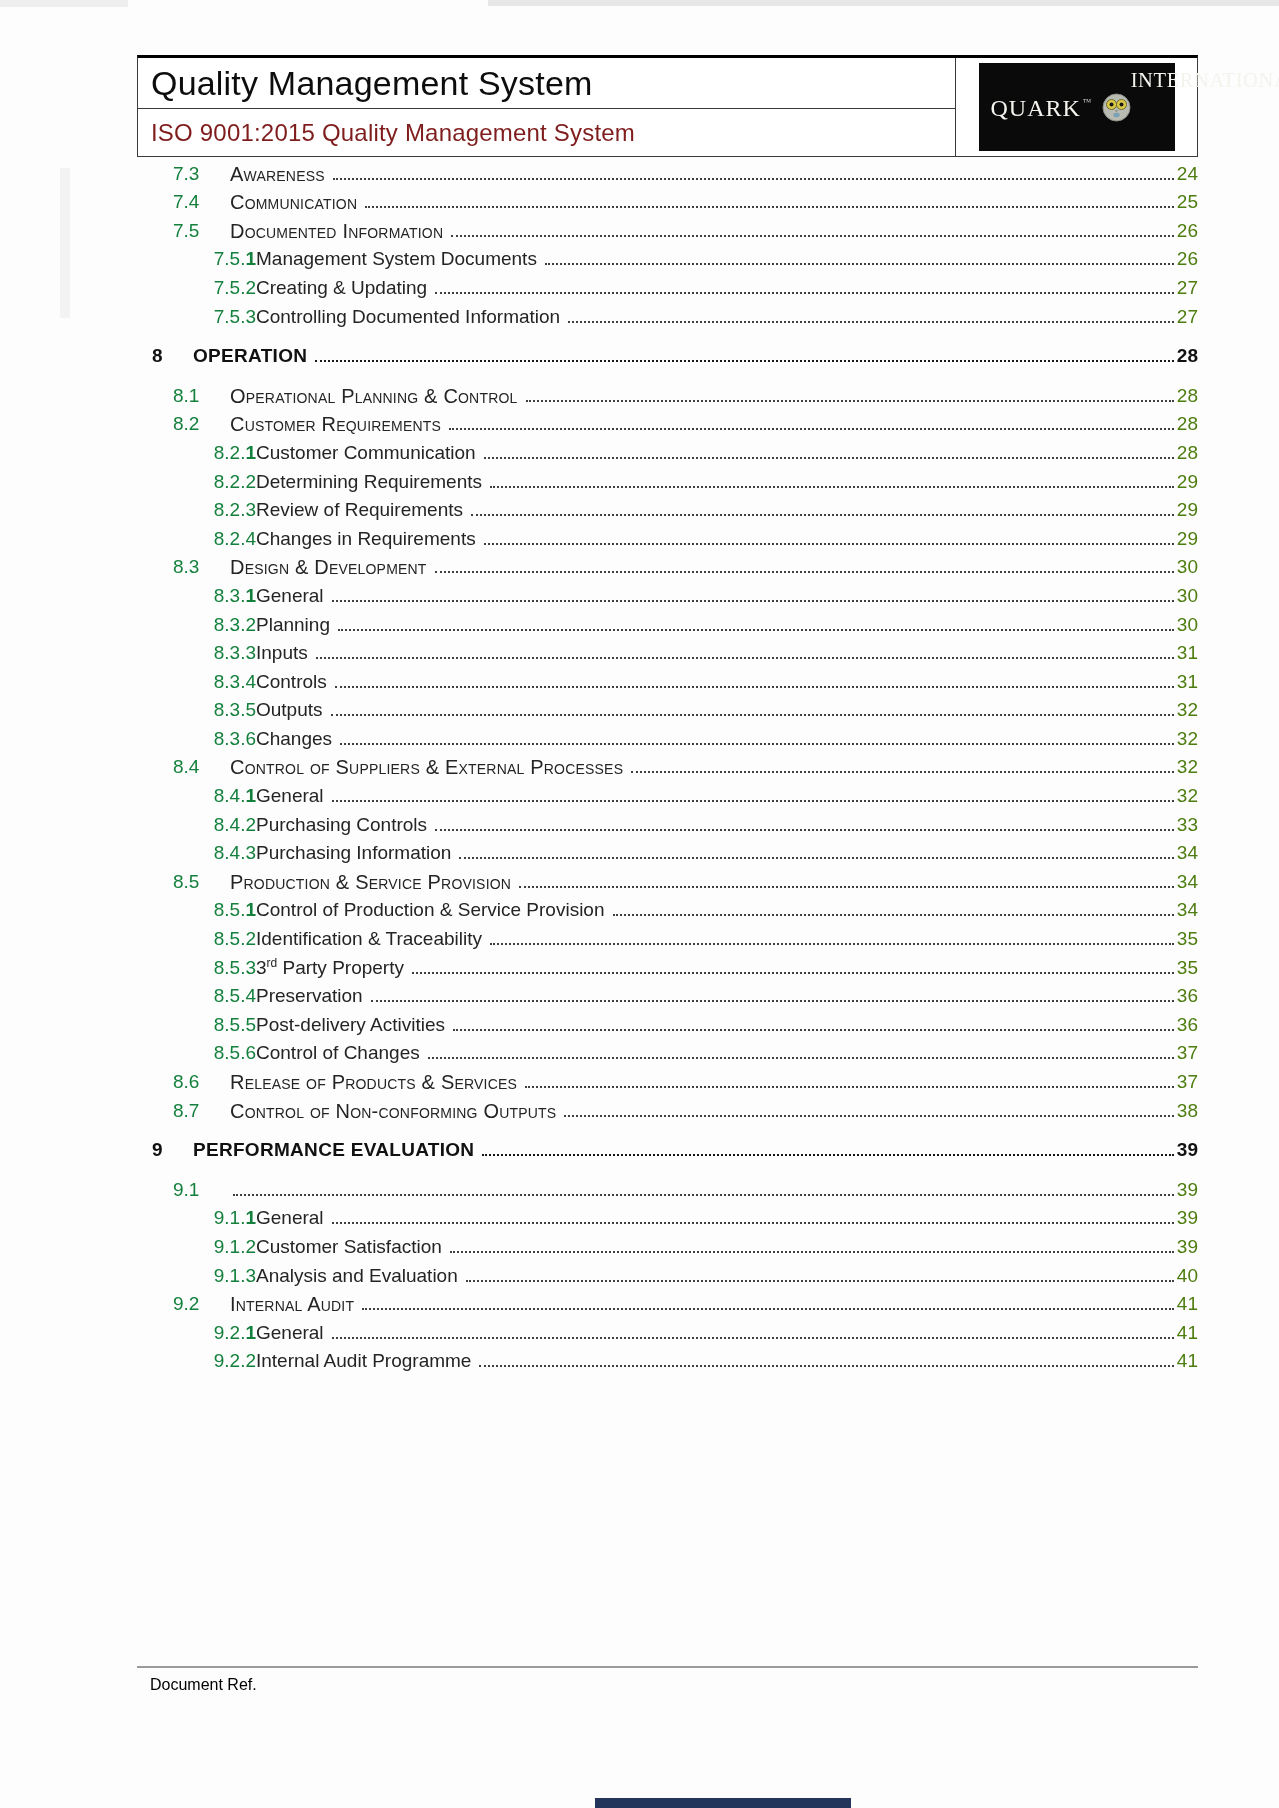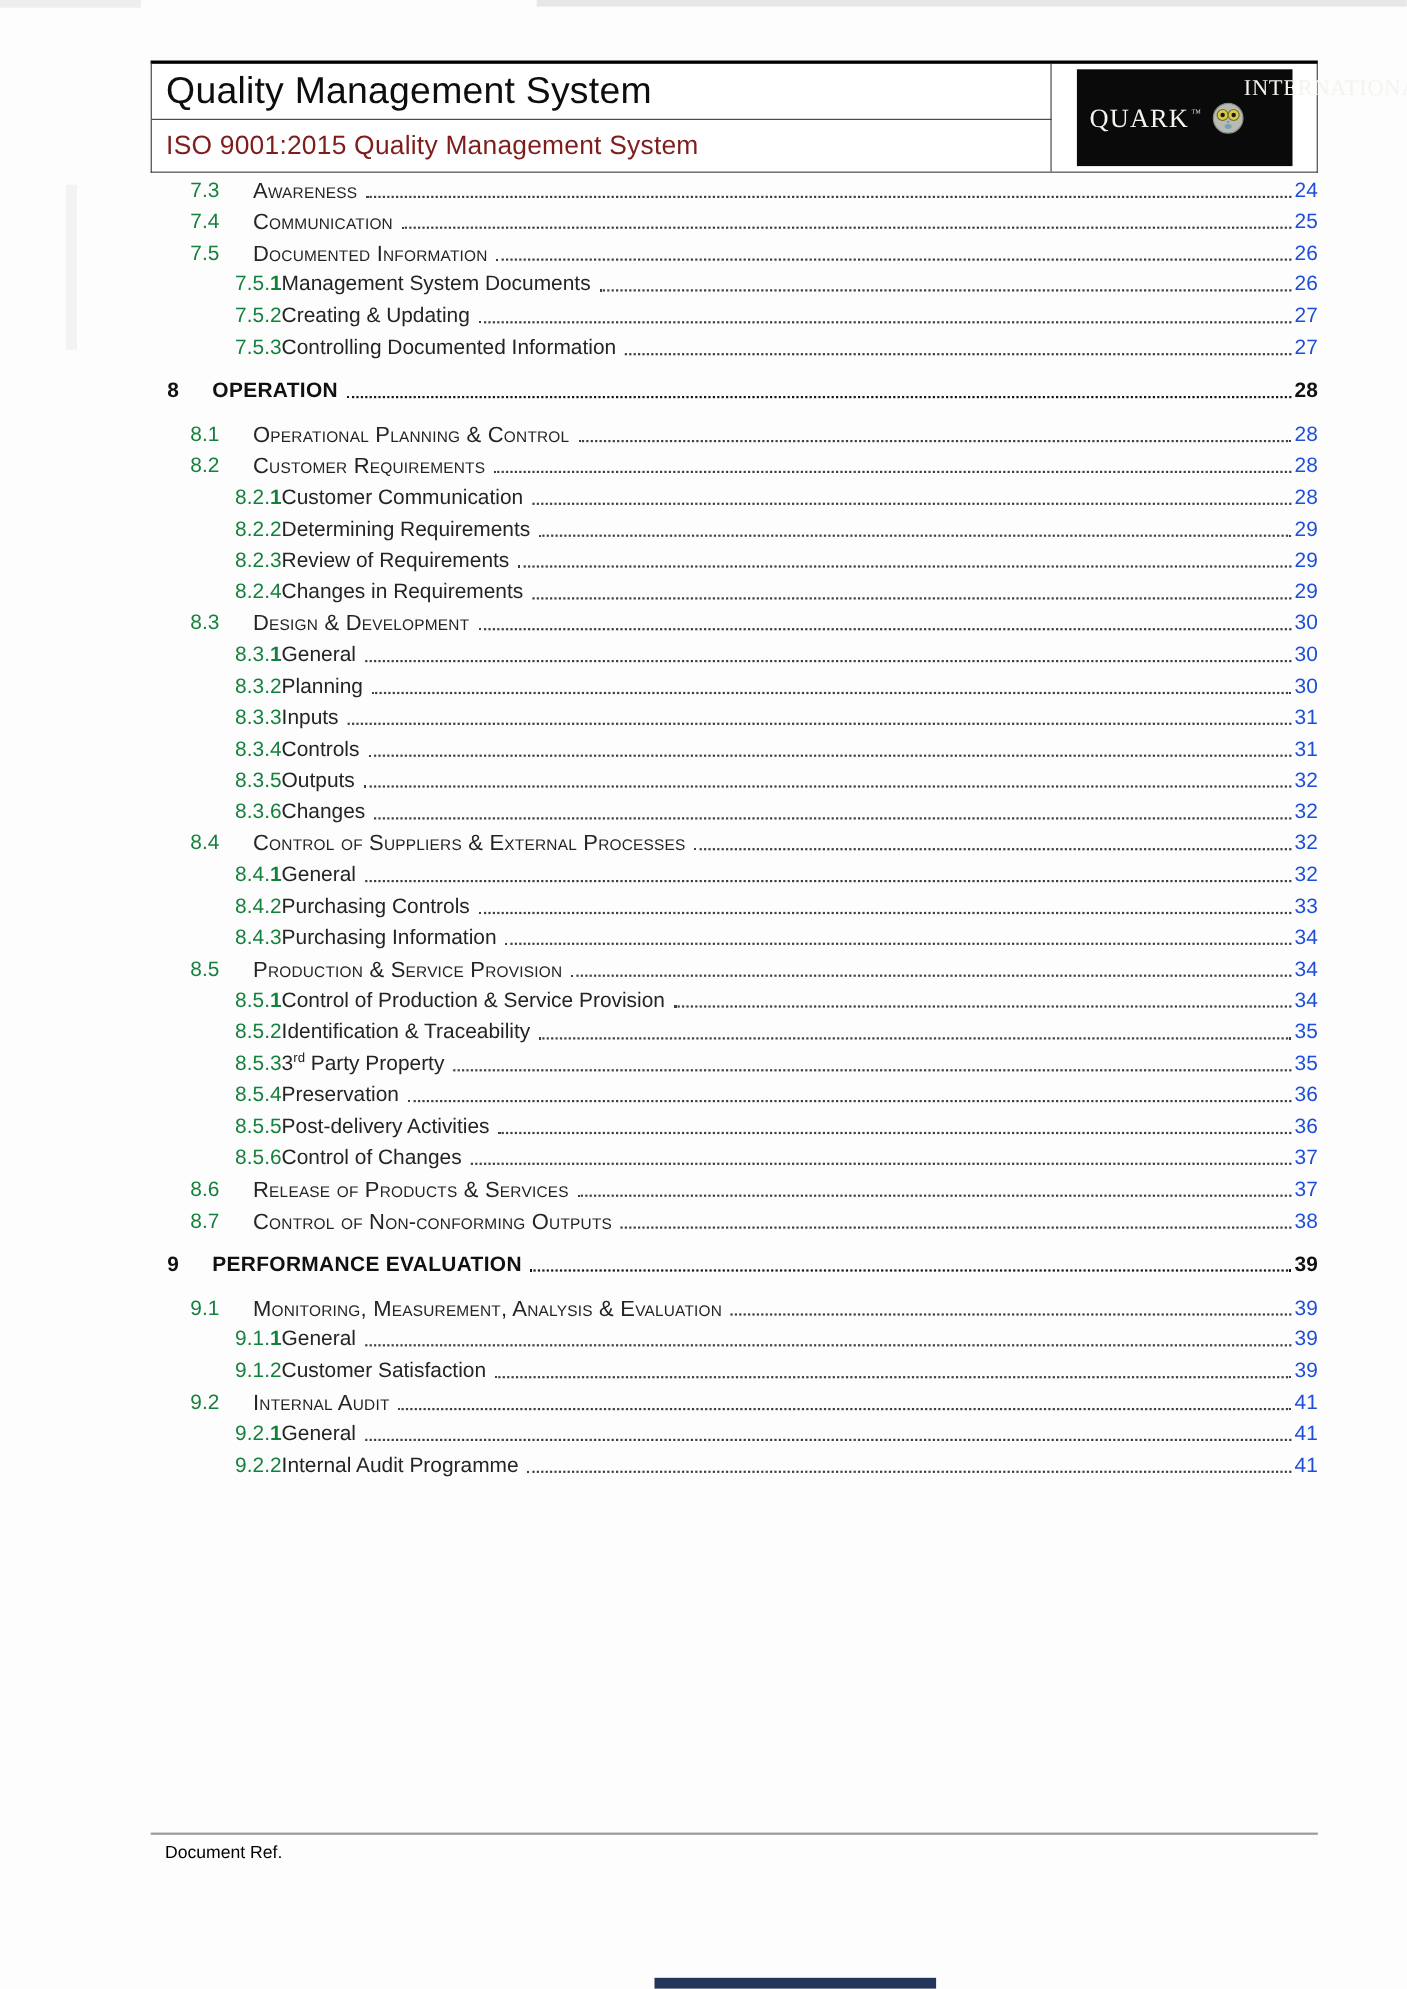--- a/index.html
+++ b/index.html
@@ -59,21 +59,21 @@
     letter-spacing:.6px;line-height:1;
   }
 
   
   .toc{position:absolute;left:137px;top:158px;width:1061px;}
   .row{display:flex;align-items:flex-end;height:28.6px;box-sizing:border-box;}
   .row .num,.row .title,.row .page{line-height:26px;white-space:nowrap;}
   .row .num{flex:none;font-size:19px;color:#15803d;}
   .row .title{flex:none;font-size:19px;color:#242424;padding-right:5px;}
   .row .dots{flex:1 1 auto;height:2px;border-bottom:2.4px dotted #3f3f3f;margin:0 3px 7px 3px;min-width:20px;}
-  .row .page{flex:none;font-size:19px;color:#1d4ed8;}
+  .row .page{flex:none;font-size:19px;color:#4d7c0f;}
   .row sup{font-size:12px;line-height:0;}
 
   .row.l1{margin-top:11px;margin-bottom:11px;padding-left:15px;}
   .row.l1 .num{width:41px;font-weight:700;font-size:19px;color:#111;}
   .row.l1 .title{font-weight:700;text-transform:uppercase;letter-spacing:.3px;color:#111;}
   .row.l1 .dots{border-bottom:2.8px dotted #161616;margin-bottom:7px;}
   .row.l1 .page{font-weight:700;color:#111;}
 
   .row.l2{padding-left:36px;}
   .row.l2 .num{width:57px;}
@@ -325,35 +325,40 @@
       <span class="page">38</span>
     </div>
     <div class="row l1">
       <span class="num">9</span>
       <span class="title">Performance Evaluation</span>
       <span class="dots"></span>
       <span class="page">39</span>
     </div>
     <div class="row l2">
       <span class="num">9.1</span>
-      <span class="title">Monitoring, Measurement, Analysis &amp; Evaluation</span>
       <span class="dots"></span>
       <span class="page">39</span>
     </div>
     <div class="row l3">
       <span class="num">9.1.<b>1</b></span>
       <span class="title">General</span>
       <span class="dots"></span>
       <span class="page">39</span>
     </div>
     <div class="row l3">
       <span class="num">9.1.2</span>
       <span class="title">Customer Satisfaction</span>
       <span class="dots"></span>
       <span class="page">39</span>
+    </div>
+    <div class="row l3">
+      <span class="num">9.1.3</span>
+      <span class="title">Analysis and Evaluation</span>
+      <span class="dots"></span>
+      <span class="page">40</span>
     </div>
     <div class="row l2">
       <span class="num">9.2</span>
       <span class="title">Internal Audit</span>
       <span class="dots"></span>
       <span class="page">41</span>
     </div>
     <div class="row l3">
       <span class="num">9.2.<b>1</b></span>
       <span class="title">General</span>

